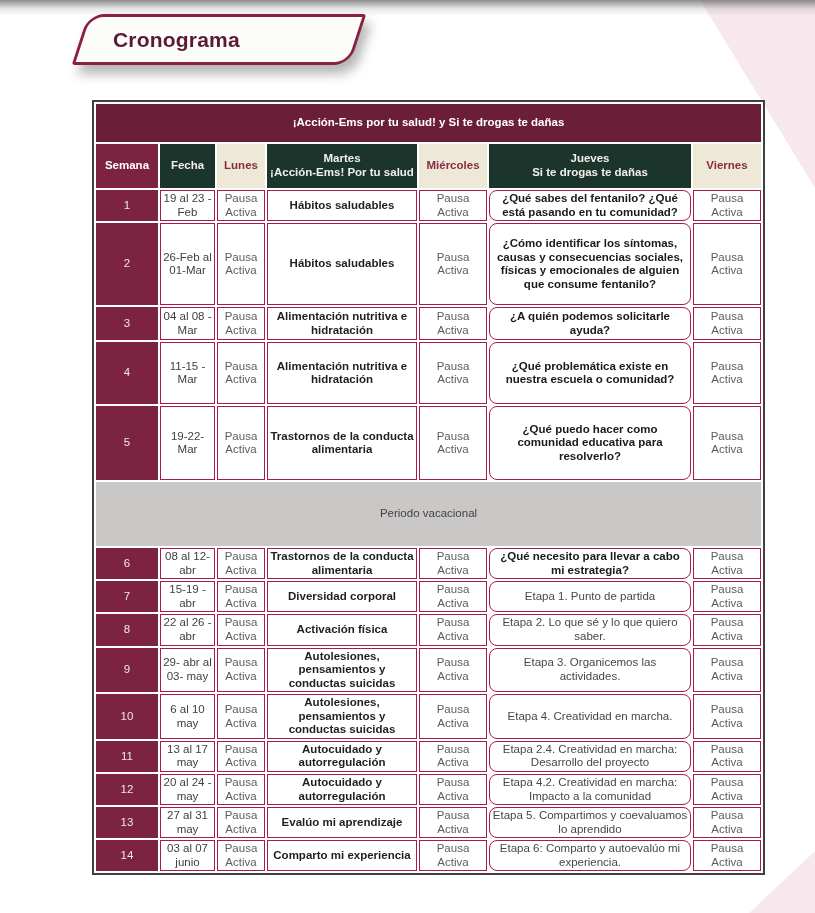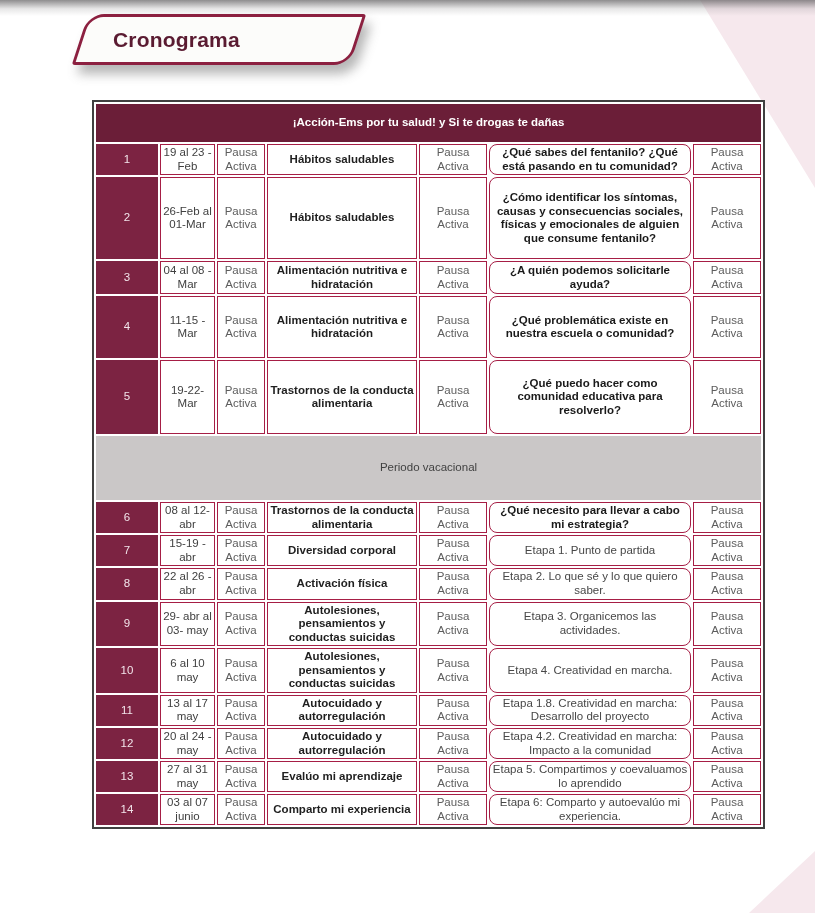--- a/index.html
+++ b/index.html
@@ -133,20 +133,29 @@
         <col style="width:68px">
         <col style="width:202px">
         <col style="width:68px">
     </colgroup>
 
     <tbody>
         <tr style="height:38px">
       <td colspan="7" class="t-title">¡Acción-Ems por tu salud! y Si te drogas te dañas</td>
     </tr>
 
+    <tr style="height:44px">
+      <th class="h-sem">Semana</th>
+      <th class="h-green">Fecha</th>
+      <th class="h-cream">Lunes</th>
+      <th class="h-green"><span>Martes</span><br><span>¡Acción-Ems! Por tu salud</span></th>
+      <th class="h-cream">Miércoles</th>
+      <th class="h-green"><span>Jueves</span><br><span>Si te drogas te dañas</span></th>
+      <th class="h-cream">Viernes</th>
+    </tr>
 
     <tr style="height:30px">
       <td class="sem">1</td>
       <td class="fecha">19 al 23 - Feb</td>
       <td class="pausa">Pausa Activa</td>
       <td class="act">Hábitos saludables</td>
       <td class="pausa">Pausa Activa</td>
       <td class="jue b">¿Qué sabes del fentanilo? ¿Qué está pasando en tu comunidad?</td>
       <td class="pausa">Pausa Activa</td>
     </tr>
@@ -244,21 +253,21 @@
       <td class="jue">Etapa 4.  Creatividad en marcha.</td>
       <td class="pausa">Pausa Activa</td>
     </tr>
 
     <tr style="height:30px">
       <td class="sem">11</td>
       <td class="fecha">13 al 17 may</td>
       <td class="pausa">Pausa Activa</td>
       <td class="act">Autocuidado y autorregulación</td>
       <td class="pausa">Pausa Activa</td>
-      <td class="jue">Etapa 1.8.  Creatividad en marcha: Desarrollo del proyecto</td>
+      <td class="jue">Etapa 2.4.  Creatividad en marcha: Desarrollo del proyecto</td>
       <td class="pausa">Pausa Activa</td>
     </tr>
 
     <tr style="height:28px">
       <td class="sem">12</td>
       <td class="fecha">20 al 24 - may</td>
       <td class="pausa">Pausa Activa</td>
       <td class="act">Autocuidado y autorregulación</td>
       <td class="pausa">Pausa Activa</td>
       <td class="jue">Etapa 4.2.  Creatividad en marcha: Impacto a la comunidad</td>

